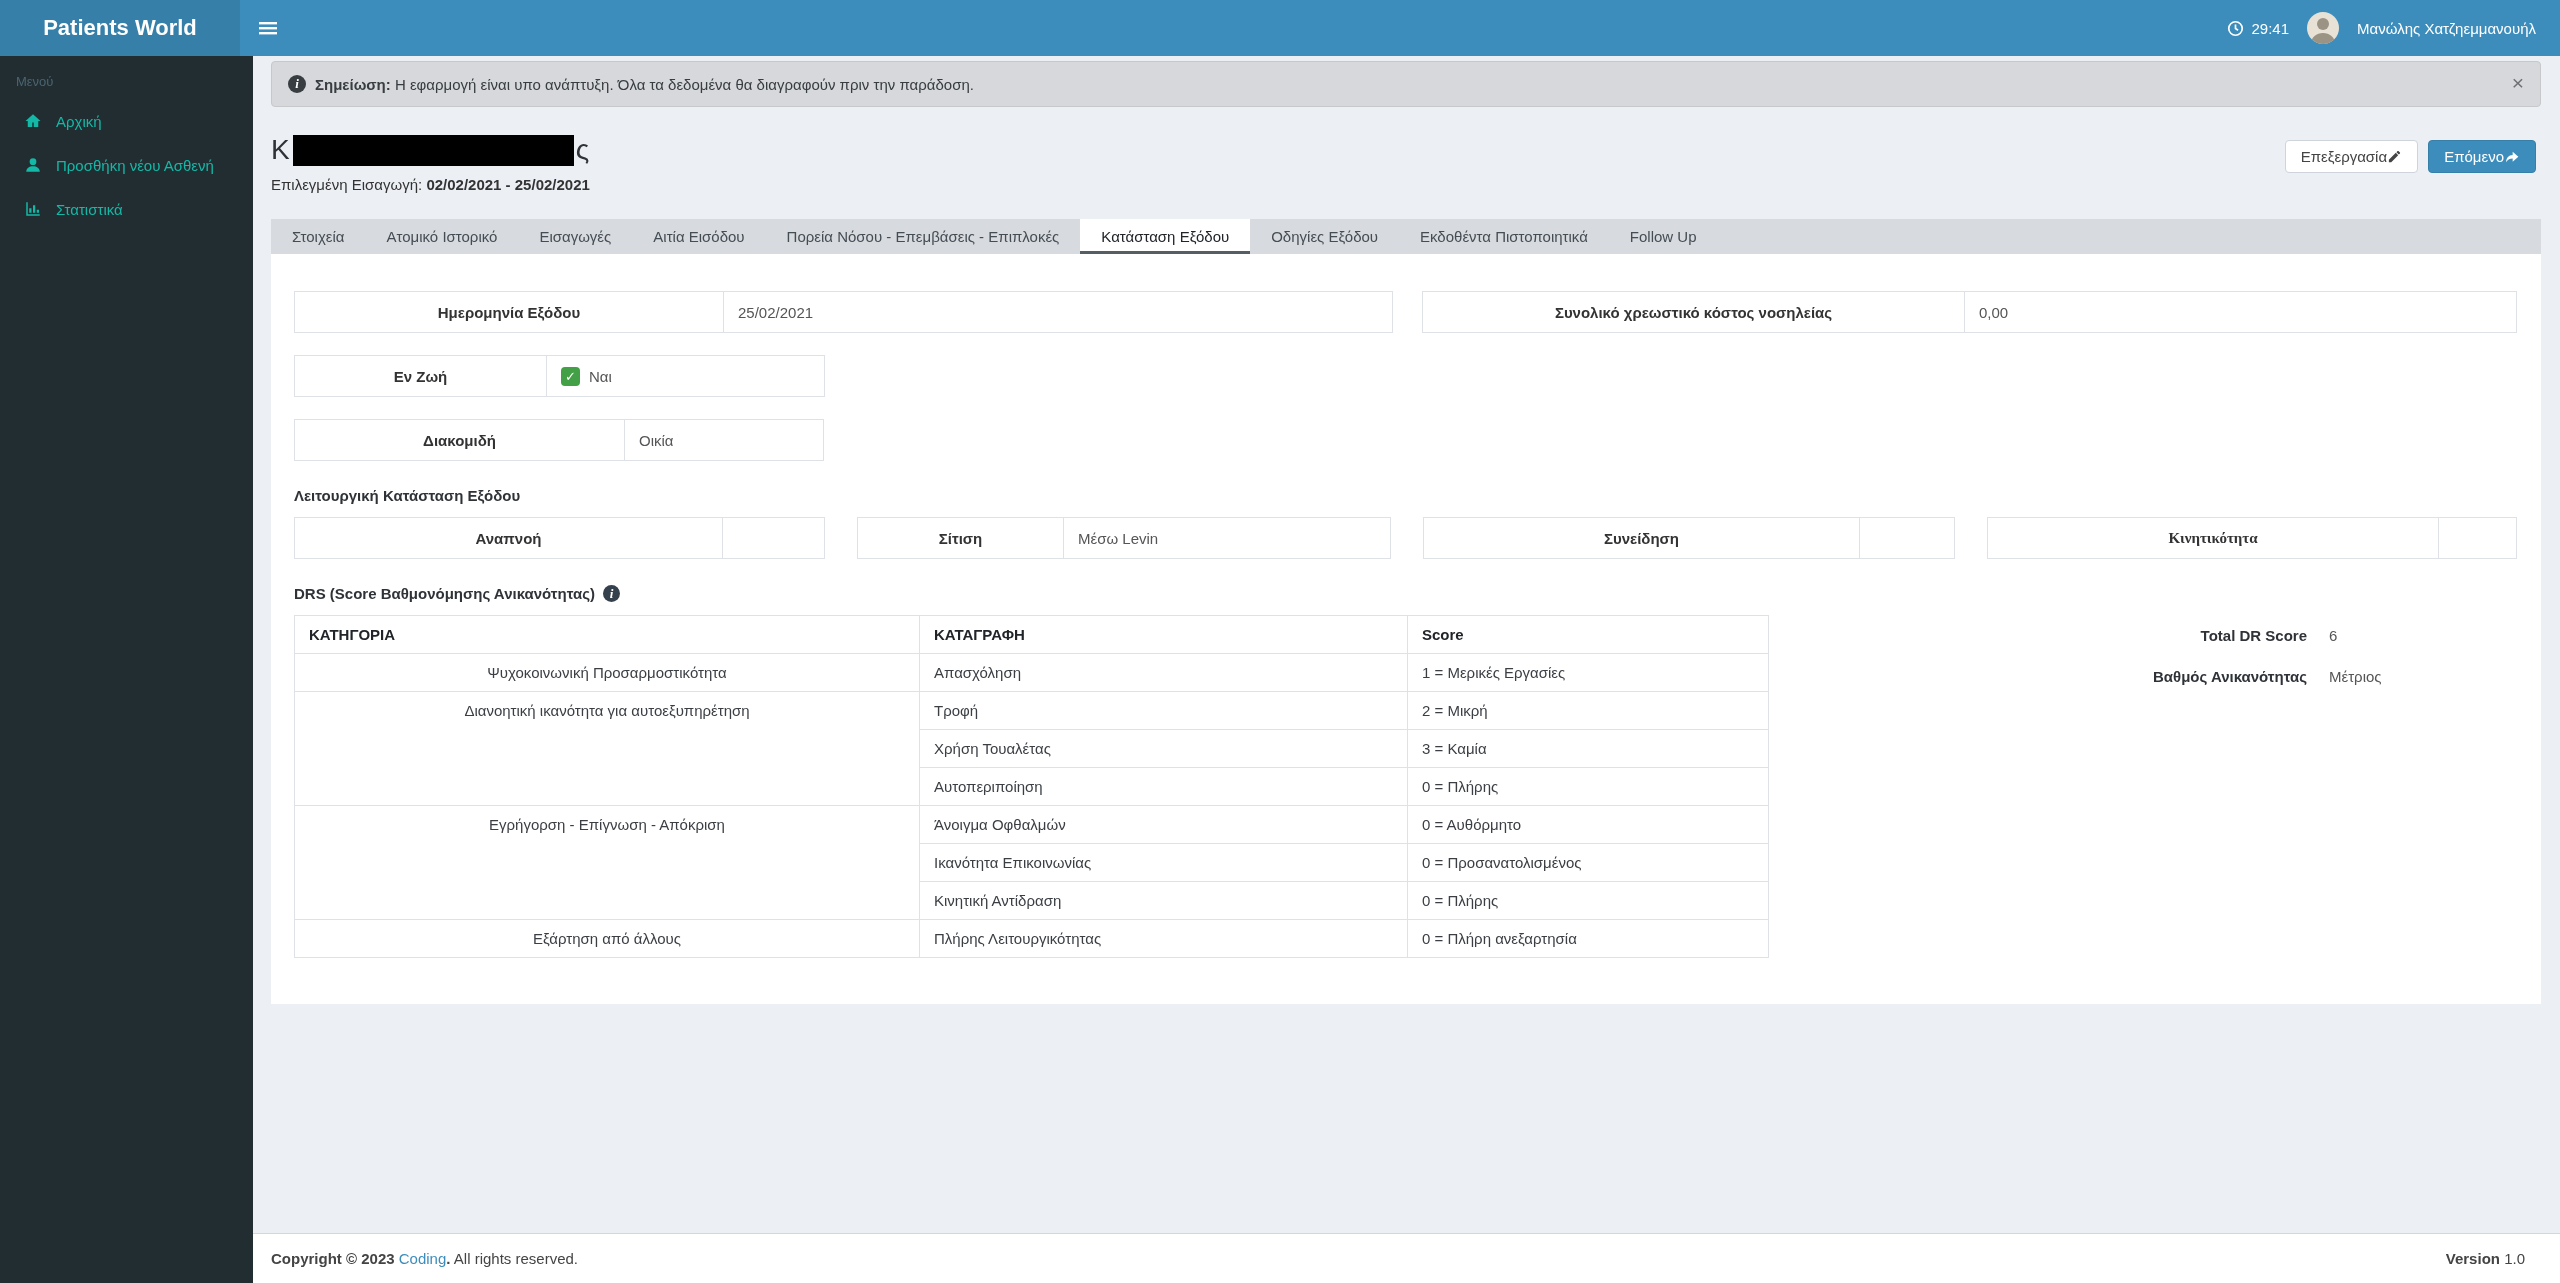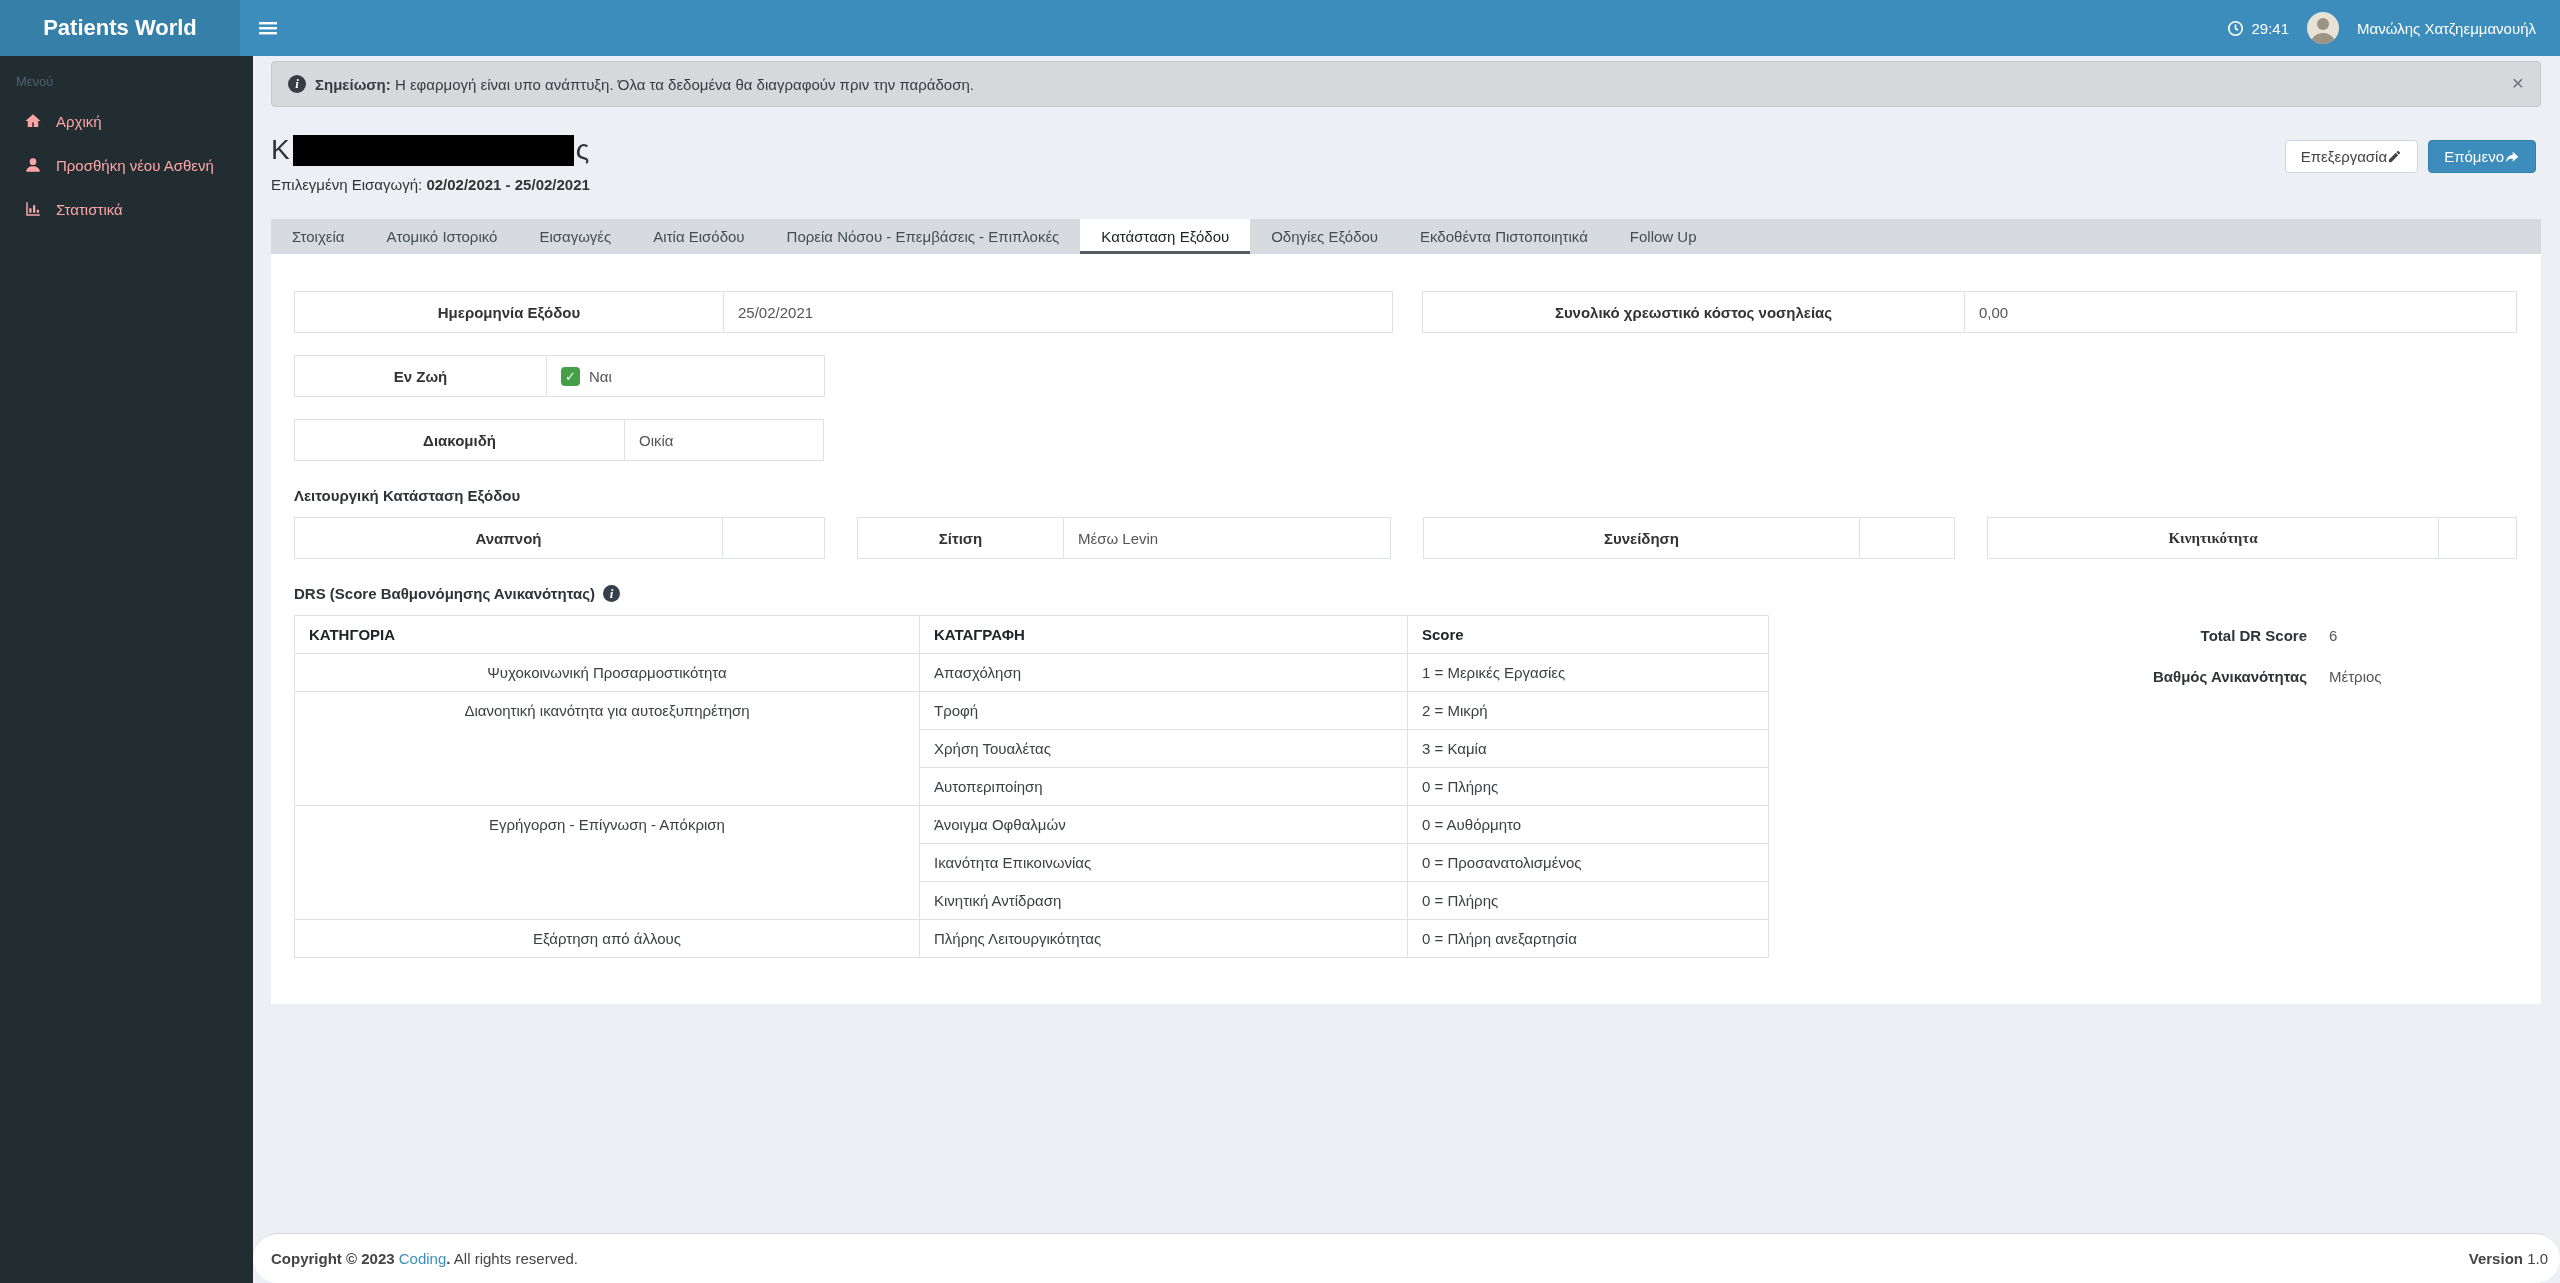--- a/index.html
+++ b/index.html
@@ -16,21 +16,21 @@
   .brand { width:240px; background:#367fa9; color:#fff; display:flex; align-items:center; justify-content:center; font-size:22px; font-weight:700; cursor:pointer; }
   .hamburger { width:56px; display:flex; align-items:center; justify-content:center; color:#fff; cursor:pointer; }
   .nav-right { margin-left:auto; display:flex; align-items:center; gap:18px; padding-right:24px; color:#fff; }
   .nav-time { display:flex; align-items:center; gap:8px; white-space:nowrap; }
   .avatar { width:32px; height:32px; border-radius:50%; background:#e8e2d6; overflow:hidden; display:flex; align-items:flex-end; justify-content:center; cursor:pointer; }
   .user-name { white-space:nowrap; cursor:pointer; }
 
   
   .sidebar { position:absolute; top:56px; left:0; bottom:0; width:253px; background:#222d32; }
   .sidebar-header { padding:18px 16px 10px 16px; color:#4b646f; font-size:13px; }
-  .sidebar-item { display:flex; align-items:center; gap:13px; padding:13px 14px 13px 23px; color:#fca5a5; cursor:pointer; }
+  .sidebar-item { display:flex; align-items:center; gap:13px; padding:13px 14px 13px 23px; color:#14b8a6; cursor:pointer; }
   .sidebar-item .s-icon { width:20px; display:flex; justify-content:center; }
 
   
   .content-wrapper { position:absolute; top:56px; left:253px; right:0; height:1177px; background:#ecf0f5; overflow:hidden; }
 
   .alert {
     margin:5px 19px 0 18px; background:#d6d8db; border:1px solid #c6c8ca; border-radius:4px;
     color:#383d41; padding:13px 44px 13px 16px; display:flex; align-items:center; gap:9px; position:relative;
   }
   .info-badge {
@@ -88,21 +88,21 @@
   .w-cat { width:625px; } .w-item { width:488px; } .w-score { width:361px; }
 
   .summary { flex:1; padding-left:33px; }
   .summary-row { display:flex; align-items:center; height:41px; }
   .summary-label { flex:1; text-align:right; font-weight:700; white-space:nowrap; color:#2f3338; }
   .summary-value { width:210px; padding-left:22px; color:#555; }
 
   
   .footer {
     position:absolute; bottom:0; left:253px; right:0; height:50px; background:#fff; border-top:1px solid #d2d6de;
-    display:flex; align-items:center; justify-content:space-between; padding:0 12px 0 18px; color:#444;border-radius:25px;
+    display:flex; align-items:center; justify-content:space-between; padding:0 35px 0 18px; color:#444;
   }
   .footer a { color:#3c8dbc; cursor:pointer; }
   svg { display:block; }
 </style>
 </head>
 <body>
 
 <header class="navbar">
   <div class="brand">
     <span>Patients World</span>

